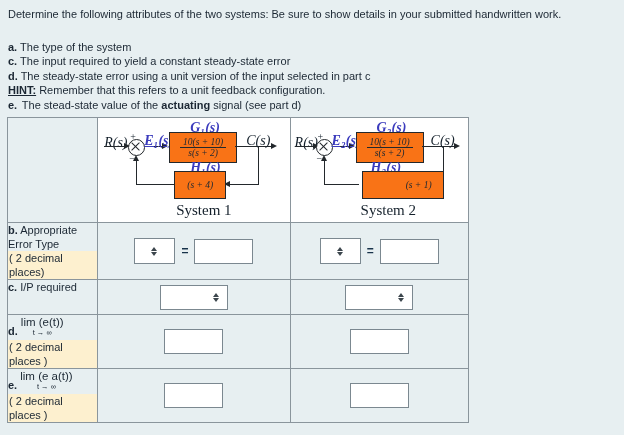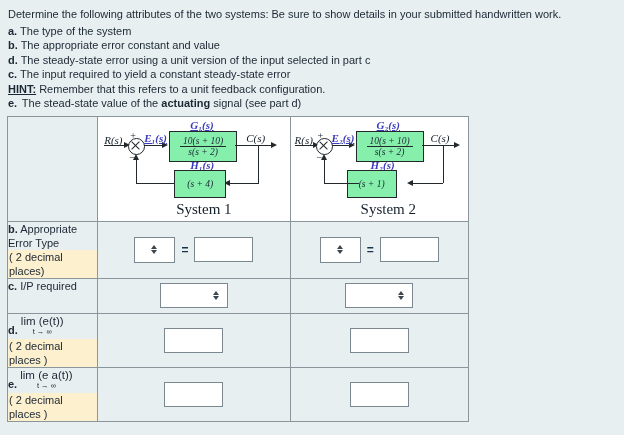--- a/index.html
+++ b/index.html
@@ -9,21 +9,21 @@
     font-family:"Liberation Sans", sans-serif;
     font-size:11px;
     color:#1b2733;
     overflow:hidden;
   }
   .page{position:relative;width:624px;height:435px;}
 
   
   .prompt{padding:7px 8px 0 8px;}
   .prompt .line{line-height:14.5px;font-size:11px;white-space:nowrap;}
-  .prompt .line.intro{margin-bottom:2px;}
+  .prompt .line.intro{margin-bottom:18px;}
   .lbl{font-weight:bold;}
   .lbl.sp{display:inline-block;min-width:11px;}
   .hintlbl{font-weight:bold;text-decoration:underline;}
   .ul-bold{font-weight:bold;}
 
   
   table.qt{
     border-collapse:collapse;
     margin:5px 0 0 7px;
     width:462px;
@@ -78,31 +78,31 @@
   .spin::before,.spin::after{
     content:"";position:absolute;left:0;width:0;height:0;
     border-left:3.5px solid transparent;border-right:3.5px solid transparent;
   }
   .spin::before{top:0;border-bottom:4px solid #3c464d;}
   .spin::after{bottom:0;border-top:4px solid #3c464d;}
   .eqs{font-size:12px;font-weight:bold;color:#17324a;}
 
   
   .diag{position:relative;width:100%;height:100%;font-family:"Liberation Serif",serif;}
-  .dlabel{position:absolute;white-space:nowrap;font-style:italic;font-size:11px;color:#14202b;}
+  .dlabel{position:absolute;white-space:nowrap;font-style:italic;font-size:14px;color:#14202b;}
   .dlabel.blue{color:#3b3bbd;text-decoration:underline;font-weight:bold;}
   .wire{position:absolute;background:#23282c;}
   .wh{height:1px;}
   .wv{width:1px;}
   .arrow{position:absolute;width:0;height:0;}
   .arrow.r{border-top:3.5px solid transparent;border-bottom:3.5px solid transparent;border-left:6px solid #23282c;}
   .arrow.l{border-top:3.5px solid transparent;border-bottom:3.5px solid transparent;border-right:6px solid #23282c;}
   .arrow.u{border-left:3.5px solid transparent;border-right:3.5px solid transparent;border-bottom:6px solid #23282c;}
   .gblock{
-    position:absolute;border:1px solid #23282c;background:#86efac;
+    position:absolute;border:1px solid #23282c;background:#f97316;
     display:flex;align-items:center;justify-content:center;
     font-style:italic;font-size:9.5px;text-align:center;
   }
   .frac{display:inline-block;text-align:center;line-height:10px;}
   .frac .num{display:block;padding:0 3px;}
   .frac .den{display:block;border-top:1px solid #23282c;padding:0 3px;}
   .sumj{
     position:absolute;width:15px;height:15px;border:1px solid #23282c;
     border-radius:50%;background:#fff;
   }
@@ -120,30 +120,26 @@
 <div class="page">
 
   <div class="prompt">
     <div class="line intro">Determine the following attributes of the two systems: Be sure to show details in your submitted handwritten work.</div>
 
     <div class="line">
       <span class="lbl">a.</span>
       <span>The type of the system</span>
     </div>
     <div class="line">
-      <span class="lbl">b.</span>
-      <span>The appropriate error constant and value</span>
+      <span class="lbl">c.</span>
+      <span>The input required to yield a constant steady-state error</span>
     </div>
     <div class="line">
       <span class="lbl">d.</span>
       <span>The steady-state error using a unit version of the input selected in part c</span>
-    </div>
-    <div class="line">
-      <span class="lbl">c.</span>
-      <span>The input required to yield a constant steady-state error</span>
     </div>
     <div class="line">
       <span class="hintlbl">HINT:</span>
       <span>Remember that this refers to a unit feedback configuration.</span>
     </div>
     <div class="line">
       <span class="lbl sp">e.</span>
       <span>The stead-state value of the </span><span class="ul-bold">actuating</span><span> signal (see part d)</span>
     </div>
   </div>
@@ -212,21 +208,21 @@
                 <span class="den">s(s + 2)</span>
               </span>
             </div>
             <div class="wire wh" style="left:131px;top:28px;width:34px;"></div>
             <div class="arrow r" style="left:163px;top:25px;"></div>
             <div class="dlabel" style="left:140px;top:15px;">C(s)</div>
             <div class="wire wv" style="left:152px;top:28px;height:38px;"></div>
             <div class="wire wh" style="left:121px;top:66px;width:31px;"></div>
             <div class="arrow l" style="left:116px;top:63px;"></div>
             <div class="dlabel blue" style="left:80px;top:42px;">H₂(s)</div>
-            <div class="gblock" style="left:56px;top:53px;width:48px;height:26px;">
+            <div class="gblock" style="left:71px;top:53px;width:48px;height:26px;padding-left:32px;">
               <span>(s + 1)</span>
             </div>
             <div class="wire wh" style="left:33px;top:66px;width:35px;"></div>
             <div class="wire wv" style="left:33px;top:42px;height:24px;"></div>
             <div class="arrow u" style="left:30px;top:37px;"></div>
             <div class="sysname" style="left:70px;top:84px;">System 2</div>
           </div>
         </td>
       </tr>
 

